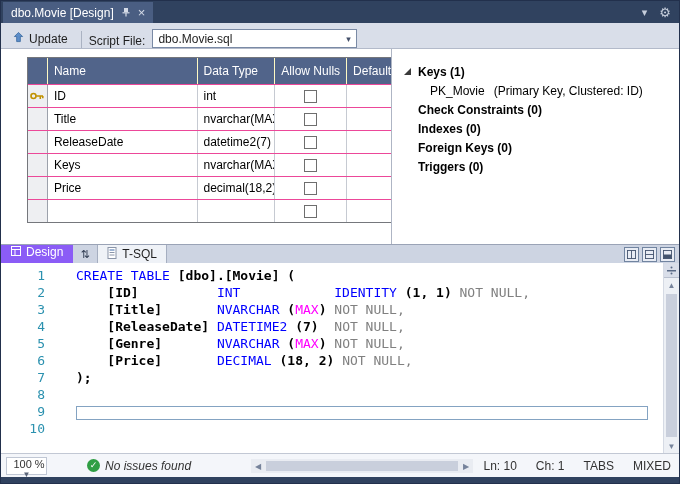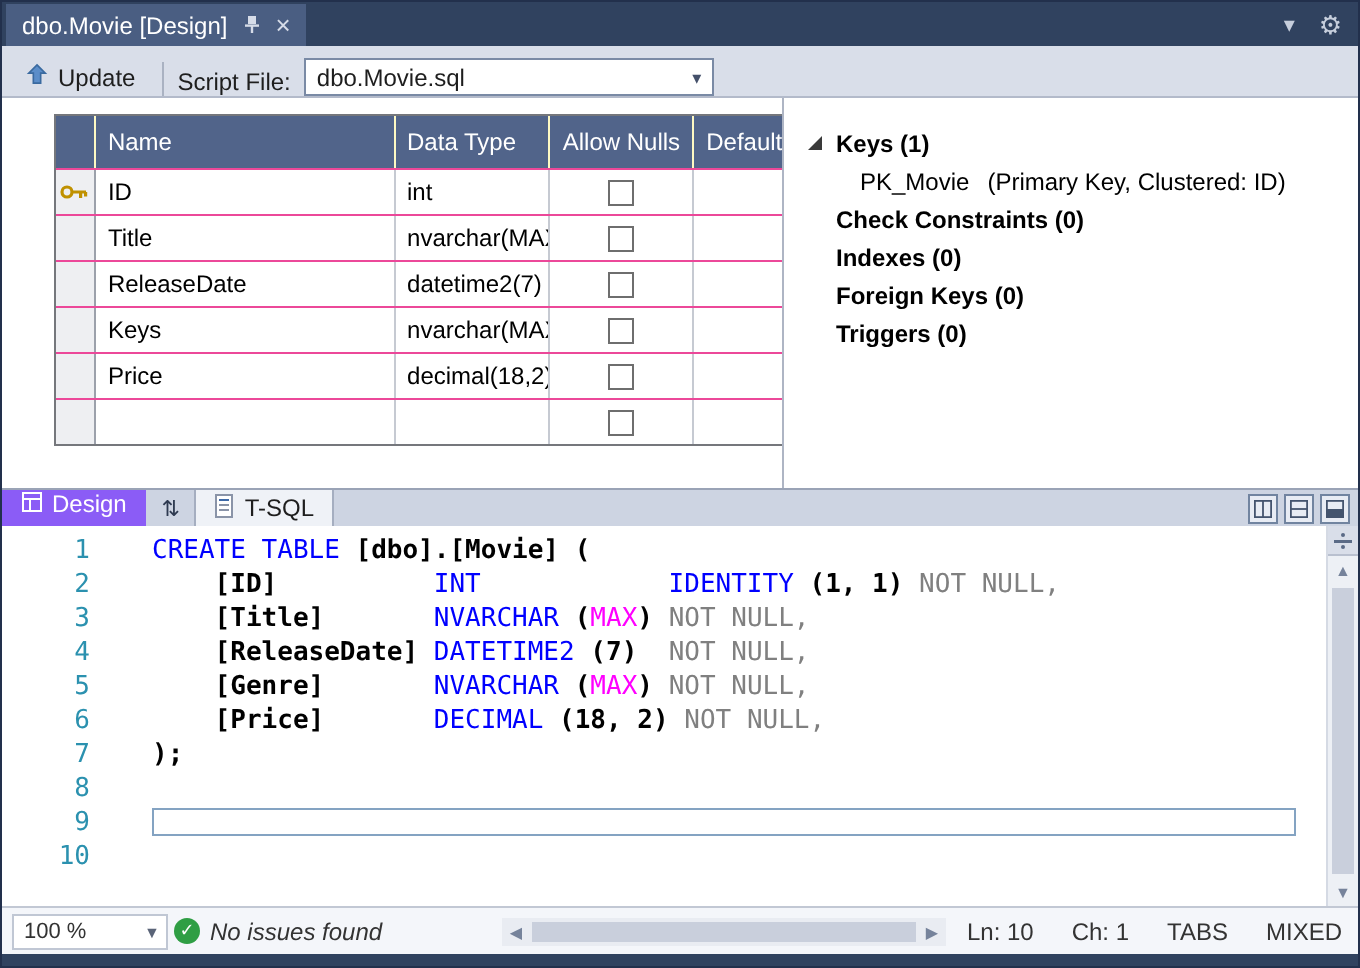--- a/index.html
+++ b/index.html
@@ -143,23 +143,23 @@
   .vthumb { position: absolute; left: 2px; right: 2px; top: 31px; bottom: 16px; background: #C9CFDC; }
   .arrow-bottom { position: absolute; bottom: 0; left: 0; right: 0; }
 
   
   .statusbar {
     position: absolute; left: 0; top: 452px; right: 0; height: 24px;
     background: #F4F6FA; border-top: 1px solid #C2C8D4;
     font-size: 12px; color: #333;
   }
   .zoom-combo {
-    position: absolute; left: 5px; top: 3px; width: 78px; height: 18px;
+    position: absolute; left: 5px; top: 3px; width: 41px; height: 18px;
     background: #fff; border: 1px solid #C0C7D4;
-    display: flex; align-items: center;
+    display: flex; align-items: center; flex-direction: column;
   }
   .zoom-value { flex: 1; padding-left: 5px; font-size: 11px; }
   .zoom-arrow { width: 14px; text-align: center; font-size: 8px; color: #5A6478; }
   .check-circle {
     position: absolute; left: 86px; top: 5px;
     width: 13px; height: 13px; border-radius: 50%;
     background: #2F9E44;
     color: #fff; font-size: 9px; line-height: 13px; text-align: center;
   }
   .status-msg { position: absolute; left: 104px; top: 5px; font-style: italic; }

